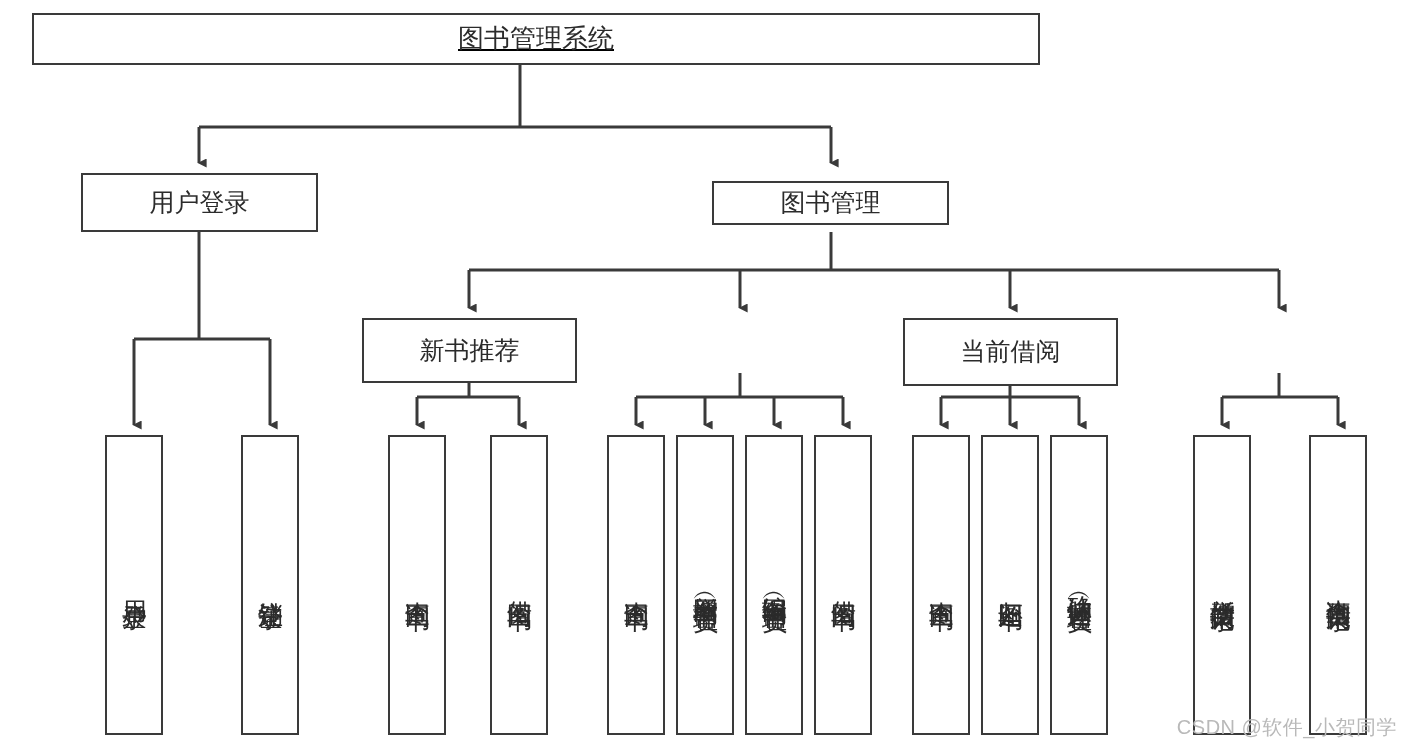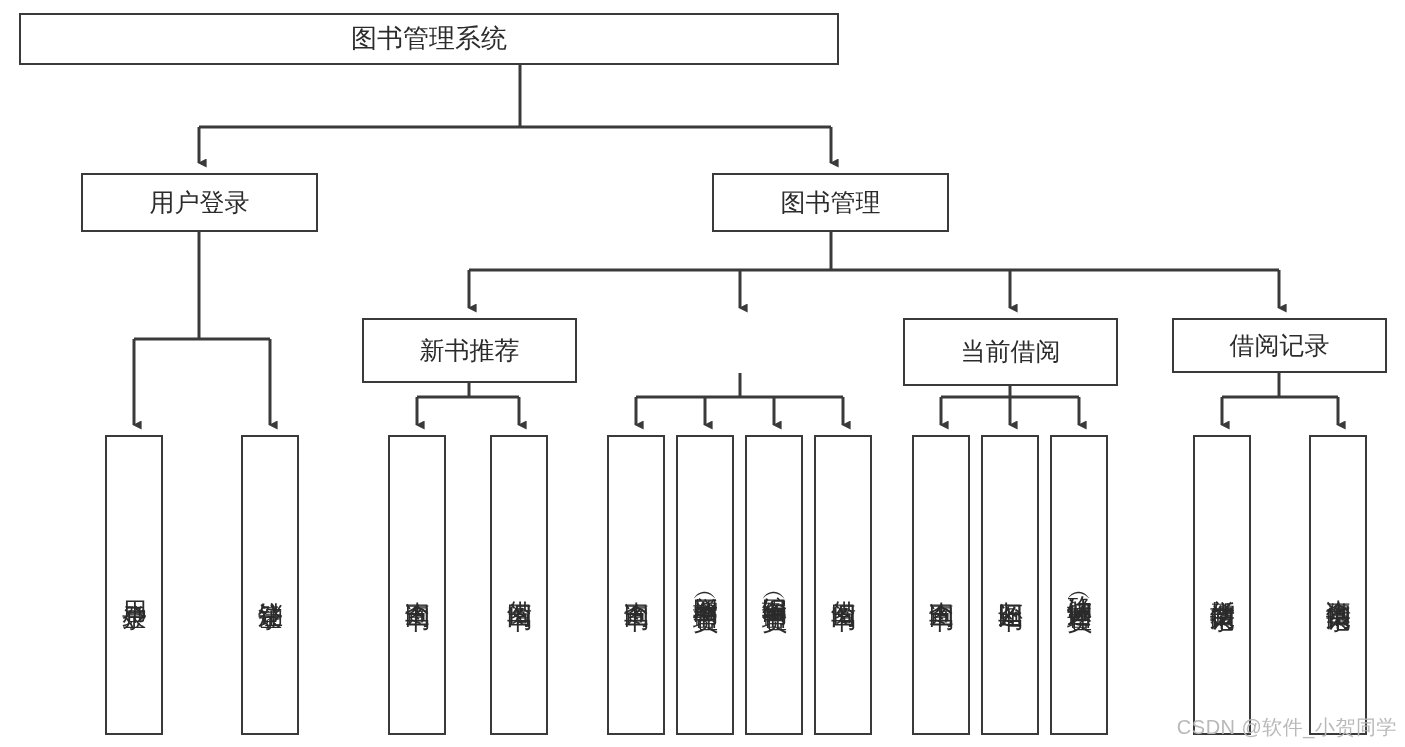--- a/index.html
+++ b/index.html
@@ -120,44 +120,41 @@
       <path d="M1010,397 L1010,425" marker-end="url(#arrow)"></path>
       <path d="M1079,397 L1079,425" marker-end="url(#arrow)"></path>
 
       <path d="M1279,373 L1279,397"></path>
       <path d="M1222,397 L1338,397"></path>
       <path d="M1222,397 L1222,425" marker-end="url(#arrow)"></path>
       <path d="M1338,397 L1338,425" marker-end="url(#arrow)"></path>
     </g>
   </svg>
 
-  <div class="node horiz root" style="left:19px; top:13px; width:820px; height:52px;">
+  <div class="node horiz root" style="left:32px; top:13px; width:1008px; height:52px;text-decoration:underline;">
     <span class="node-label">图书管理系统</span>
   </div>
 
   <div class="node horiz" style="left:81px; top:173px; width:237px; height:59px;">
     <span class="node-label">用户登录</span>
   </div>
 
-  <div class="node horiz" style="left:712px; top:173px; width:237px; height:59px;">
+  <div class="node horiz" style="left:712px; top:181px; width:237px; height:44px;">
     <span class="node-label">图书管理</span>
   </div>
 
   <div class="node horiz" style="left:362px; top:318px; width:215px; height:65px;">
     <span class="node-label">新书推荐</span>
   </div>
 
 
   <div class="node horiz" style="left:903px; top:318px; width:215px; height:68px;">
     <span class="node-label">当前借阅</span>
   </div>
 
-  <div class="node horiz" style="left:1172px; top:318px; width:215px; height:55px;">
-    <span class="node-label">借阅记录</span>
-  </div>
 
   <div class="node vert" style="left:105px; top:435px; width:58px; height:300px;">
     <span class="node-label">用户登录</span>
   </div>
 
   <div class="node vert" style="left:241px; top:435px; width:58px; height:300px;">
     <span class="node-label">注销登录</span>
   </div>
 
   <div class="node vert" style="left:388px; top:435px; width:58px; height:300px;">

